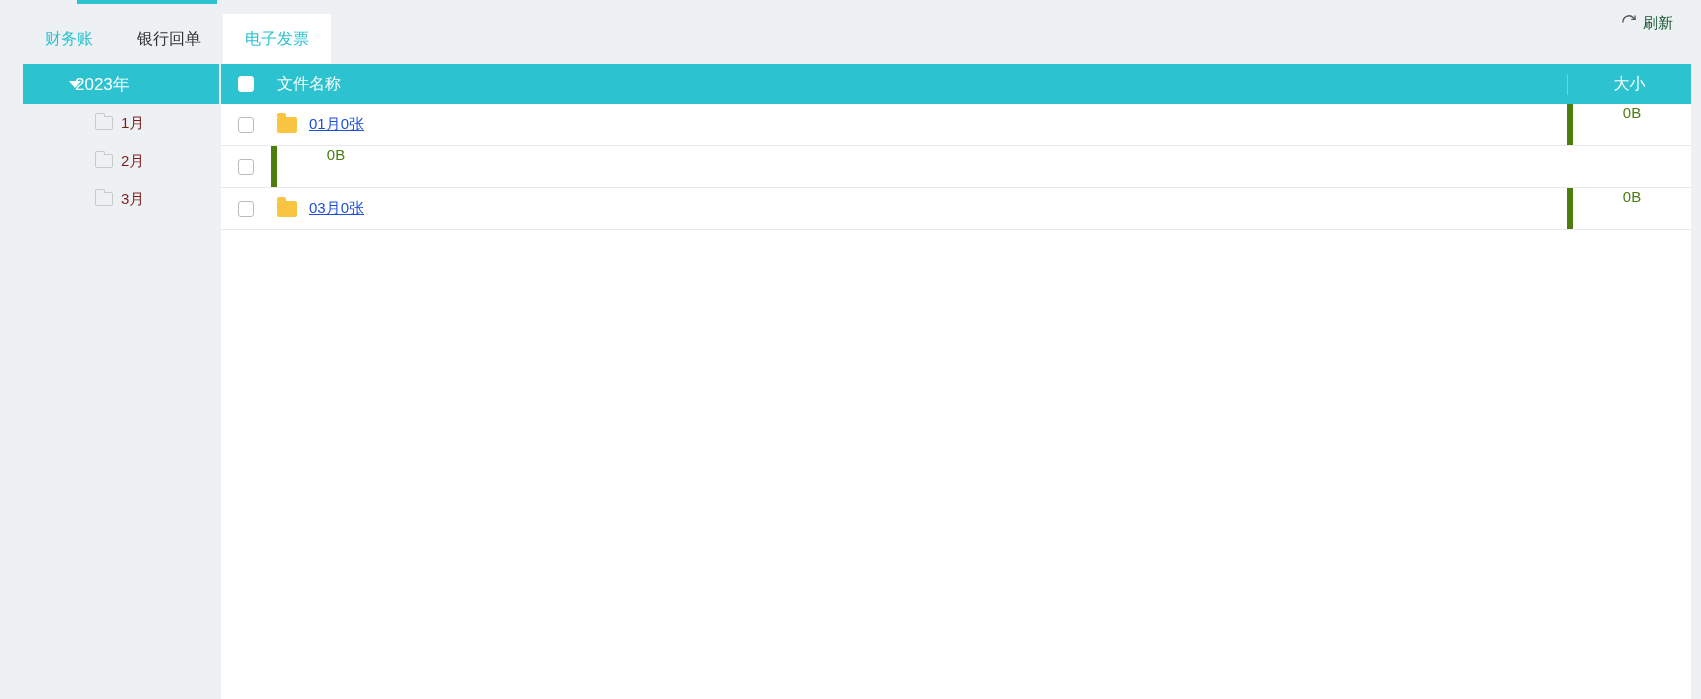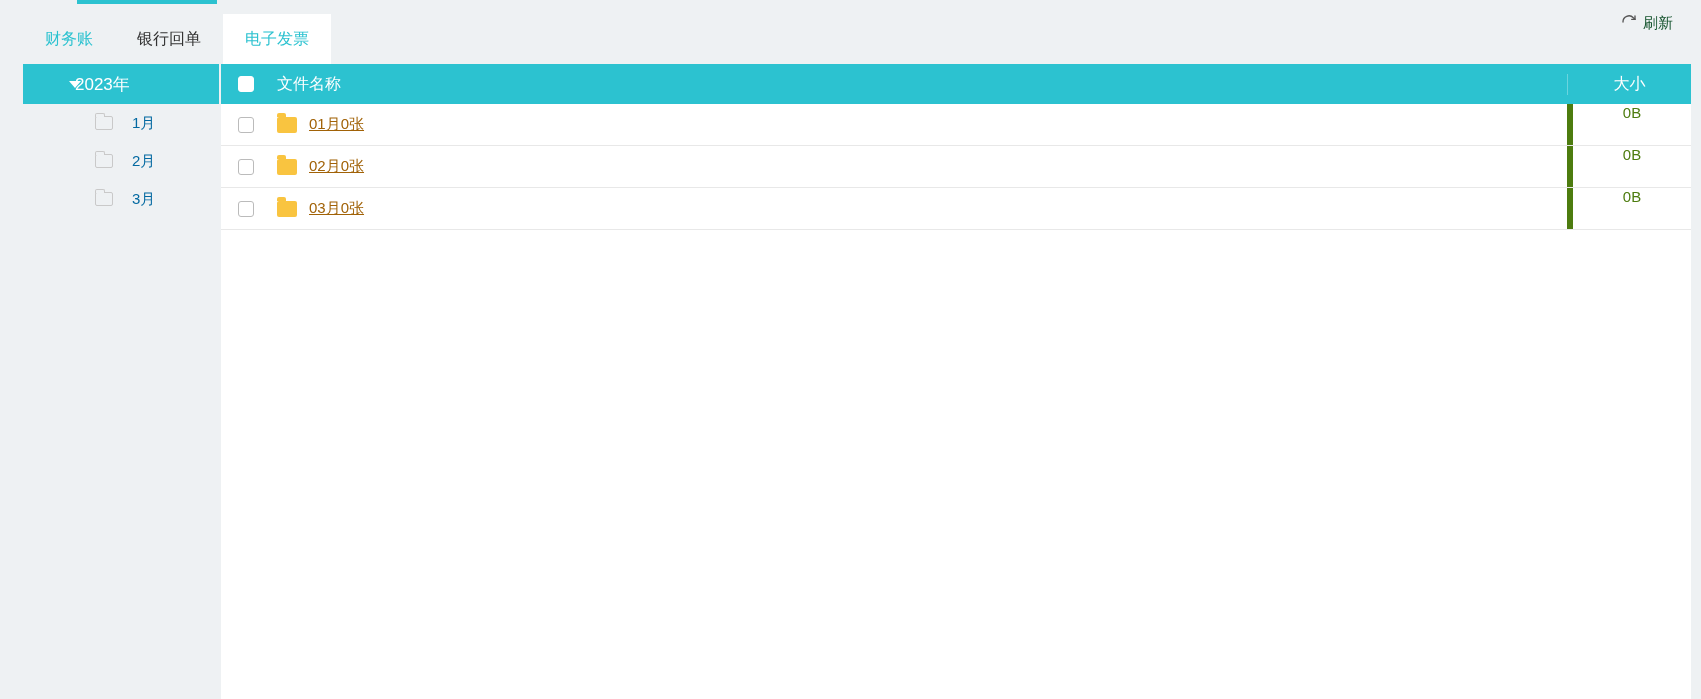--- a/index.html
+++ b/index.html
@@ -85,24 +85,24 @@
     width: 0; height: 0;
     border-left: 6px solid transparent;
     border-right: 6px solid transparent;
     border-top: 7px solid #fff;
   }
   .tree-year .year-label { margin-left: 12px; }
   .tree-month {
     height: 38px;
     display: flex; align-items: center;
     padding-left: 72px;
-    color: #0369a1;
-    font-size: 15px;
-    cursor: pointer;
-    gap: 19px;
+    color: #7f1d1d;
+    font-size: 15px;
+    cursor: pointer;
+    gap: 8px;
   }
   .tree-month .folder-outline {
     width: 18px; height: 14px;
     border: 1.5px solid #c9c9c9;
     border-radius: 2px;
     position: relative;
   }
   .tree-month .folder-outline::before {
     content: "";
     position: absolute; top: -4px; left: -1.5px;
@@ -166,21 +166,21 @@
     flex: none;
   }
   .folder-icon::before {
     content: "";
     position: absolute; top: -4px; left: 0;
     width: 9px; height: 4px;
     background: #f9c440;
     border-radius: 2px 2px 0 0;
   }
   .file-link {
-    color: #a16207;
+    color: #1d4ed8;
     text-decoration: underline;
     cursor: pointer;
   }
 </style>
 </head>
 <body>
 
 <div class="page">
   <div class="top-indicator"></div>
 
@@ -252,24 +252,20 @@
             </div>
             <div class="col-size">
               <span>0B</span>
             </div>
           </div>
 
           <div class="row">
             <div class="col-check">
               <div class="chk"></div>
             </div>
-            <div class="col-name">
-              <span class="folder-icon"></span>
-              <span class="file-link">02月0张</span>
-            </div>
             <div class="col-size">
               <span>0B</span>
             </div>
           </div>
 
           <div class="row">
             <div class="col-check">
               <div class="chk"></div>
             </div>
             <div class="col-name">

